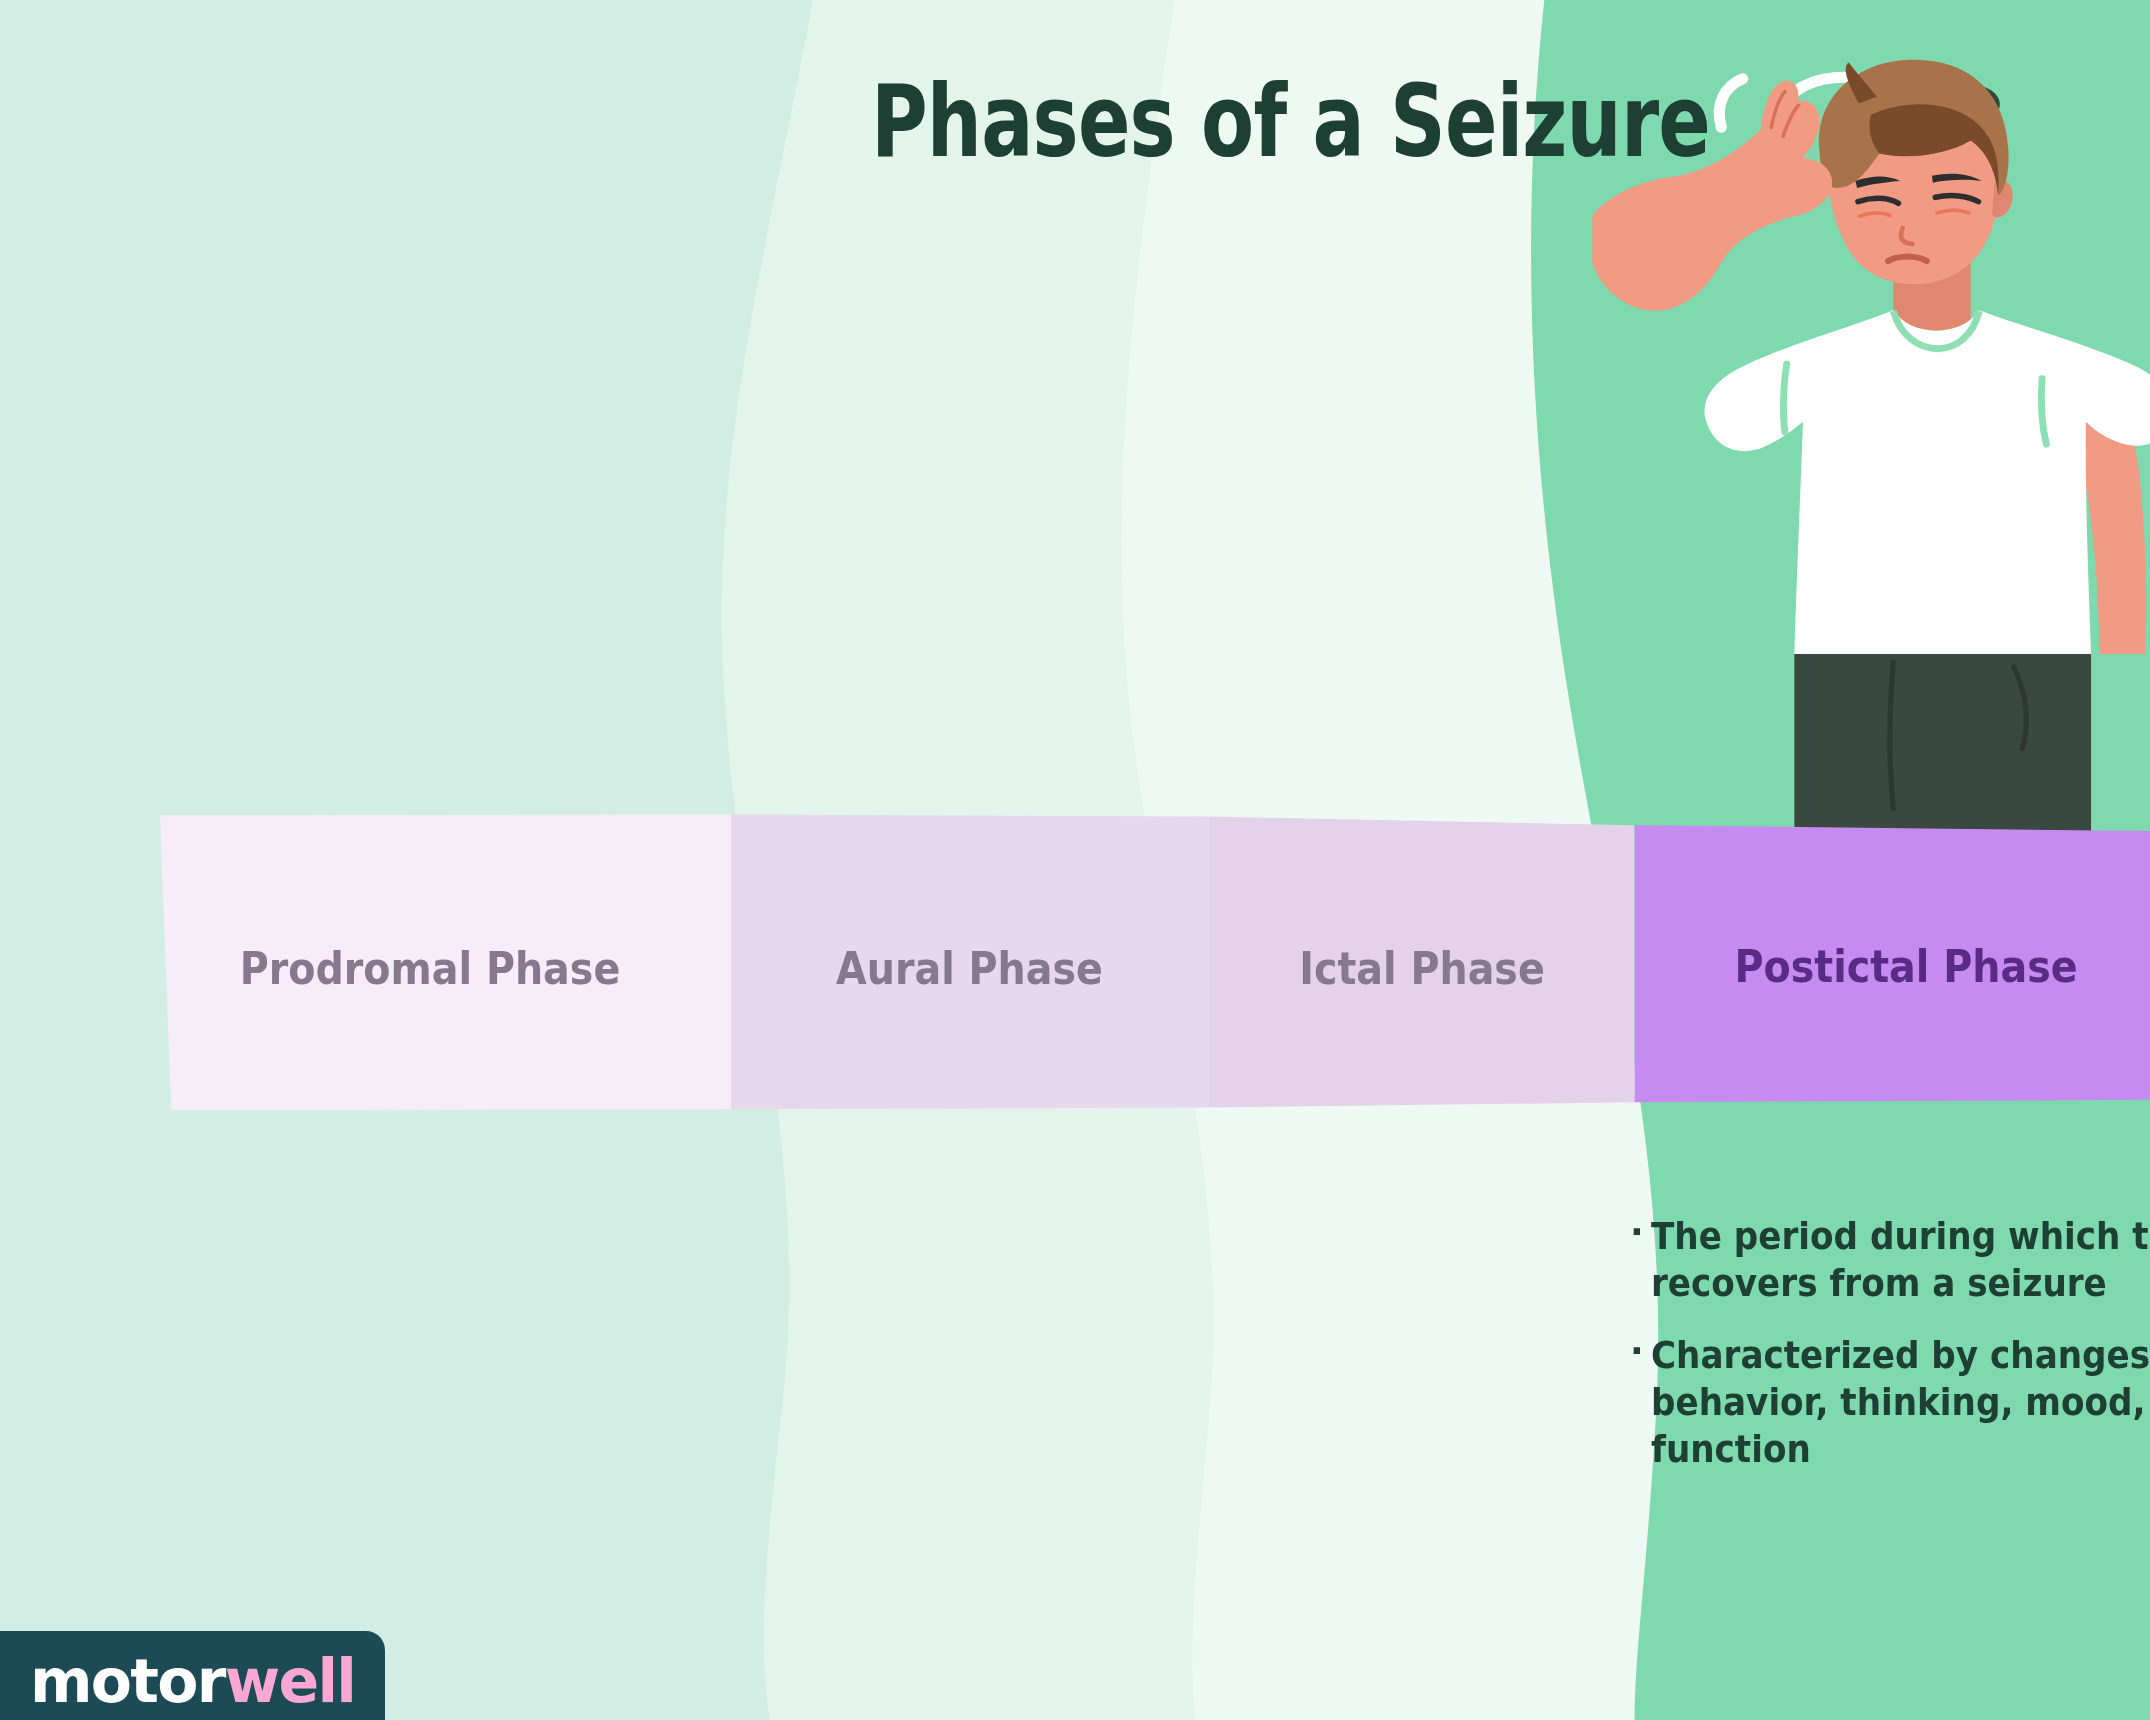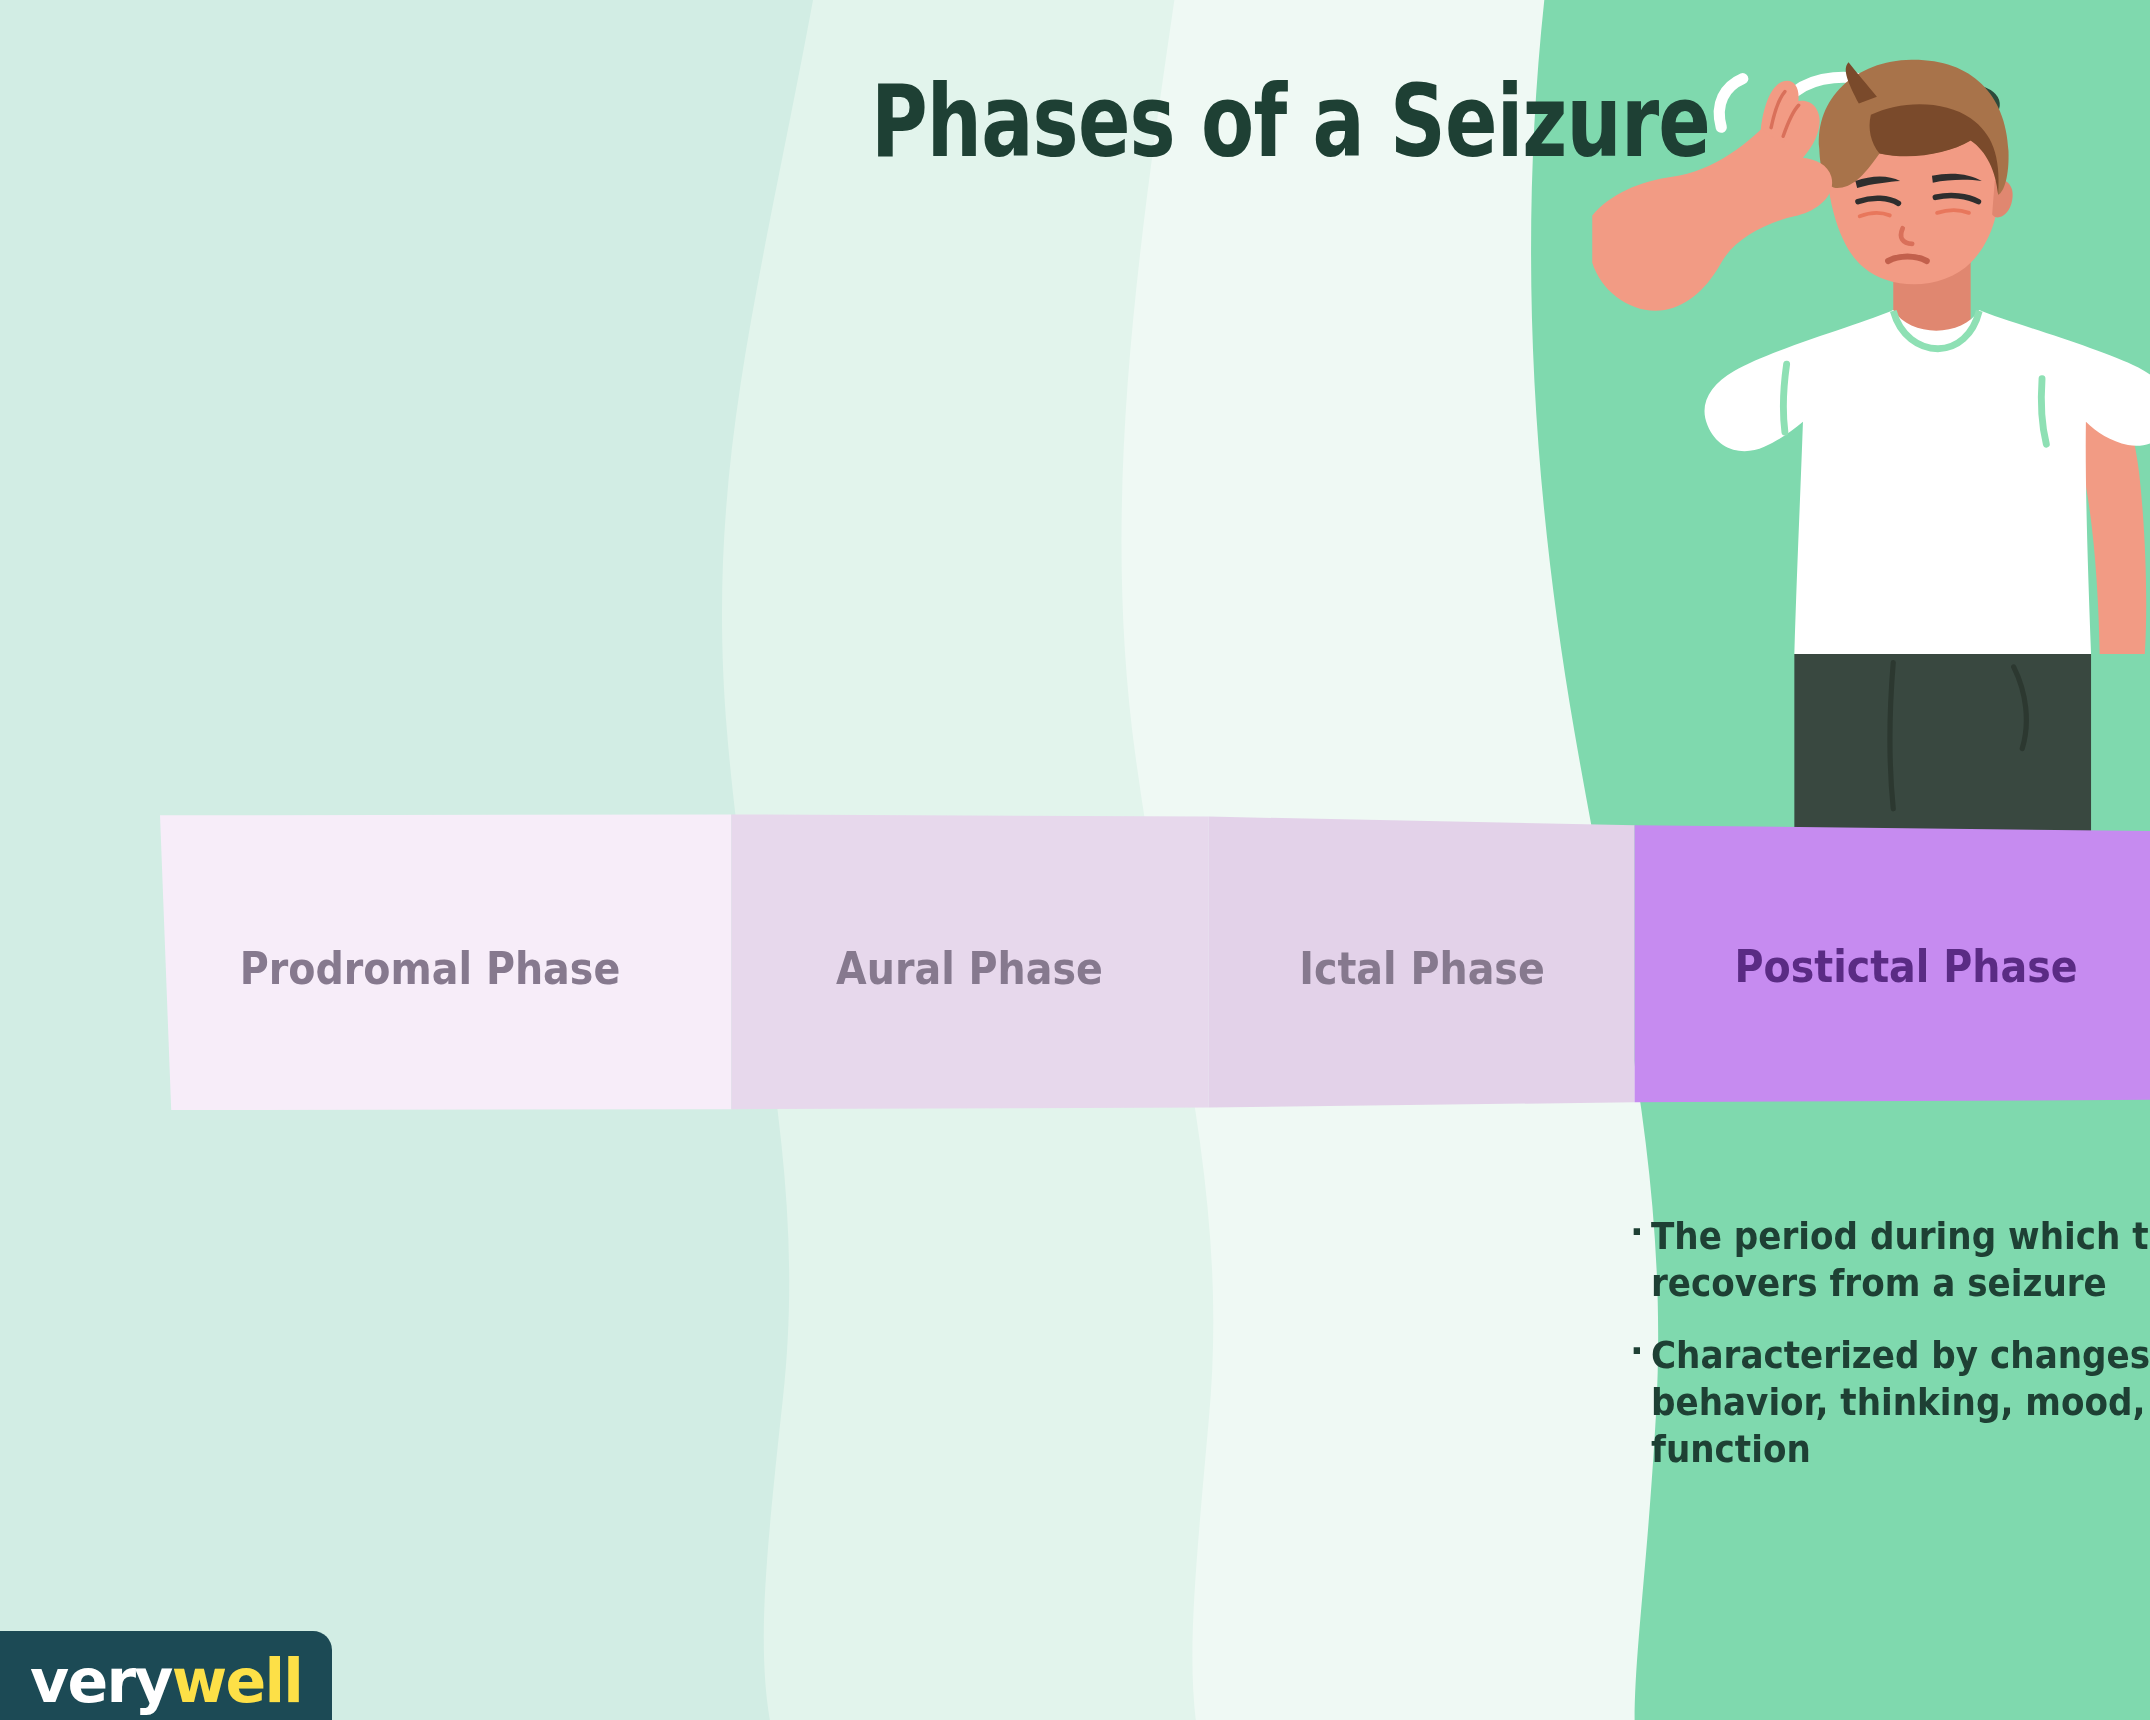--- a/index.html
+++ b/index.html
@@ -106,21 +106,21 @@
   }
   #logo-wordmark {
     font-family: "DejaVu Sans", sans-serif;
     font-weight: 700;
     font-size: 60px;
     letter-spacing: -1.7px;
     line-height: 1;
     white-space: nowrap;
   }
   .logo-very { color: #FFFFFF; }
-  .logo-well { color: #fde047; }
+  .logo-well { color: #f9a8d4; }
 </style>
 </head>
 <body>
 
 <div id="stage">
 
   <svg id="bg-bands" viewBox="0 0 6000 4000" preserveAspectRatio="none">
     <rect x="0" y="0" width="6000" height="4000" fill="#D2EDE4"></rect>
     <path fill="#E2F4EC" d="M1890,0 C1760,700 1640,1100 1690,1700 C1740,2300 1880,2700 1820,3250 C1780,3620 1760,3820 1790,4000 L6000,4000 L6000,0 Z"></path>
     <path fill="#EFF9F4" d="M2730,0 C2640,620 2560,1180 2640,1760 C2720,2350 2860,2760 2810,3300 C2780,3640 2760,3830 2780,4000 L6000,4000 L6000,0 Z"></path>
@@ -230,18 +230,18 @@
       <span class="bullet-text">The period during which the brain recovers from a seizure</span>
     </div>
     <div class="bullet-item">
       <span class="bullet-dot">·</span>
       <span class="bullet-text">Characterized by changes in behavior, thinking, mood, and motor function</span>
     </div>
   </div>
 
   <div id="logo-badge">
     <div id="logo-wordmark">
-      <span class="logo-very">very</span><span class="logo-well">well</span>
+      <span class="logo-very">motor</span><span class="logo-well">well</span>
     </div>
   </div>
 
 </div>
 
 
 </body></html>

